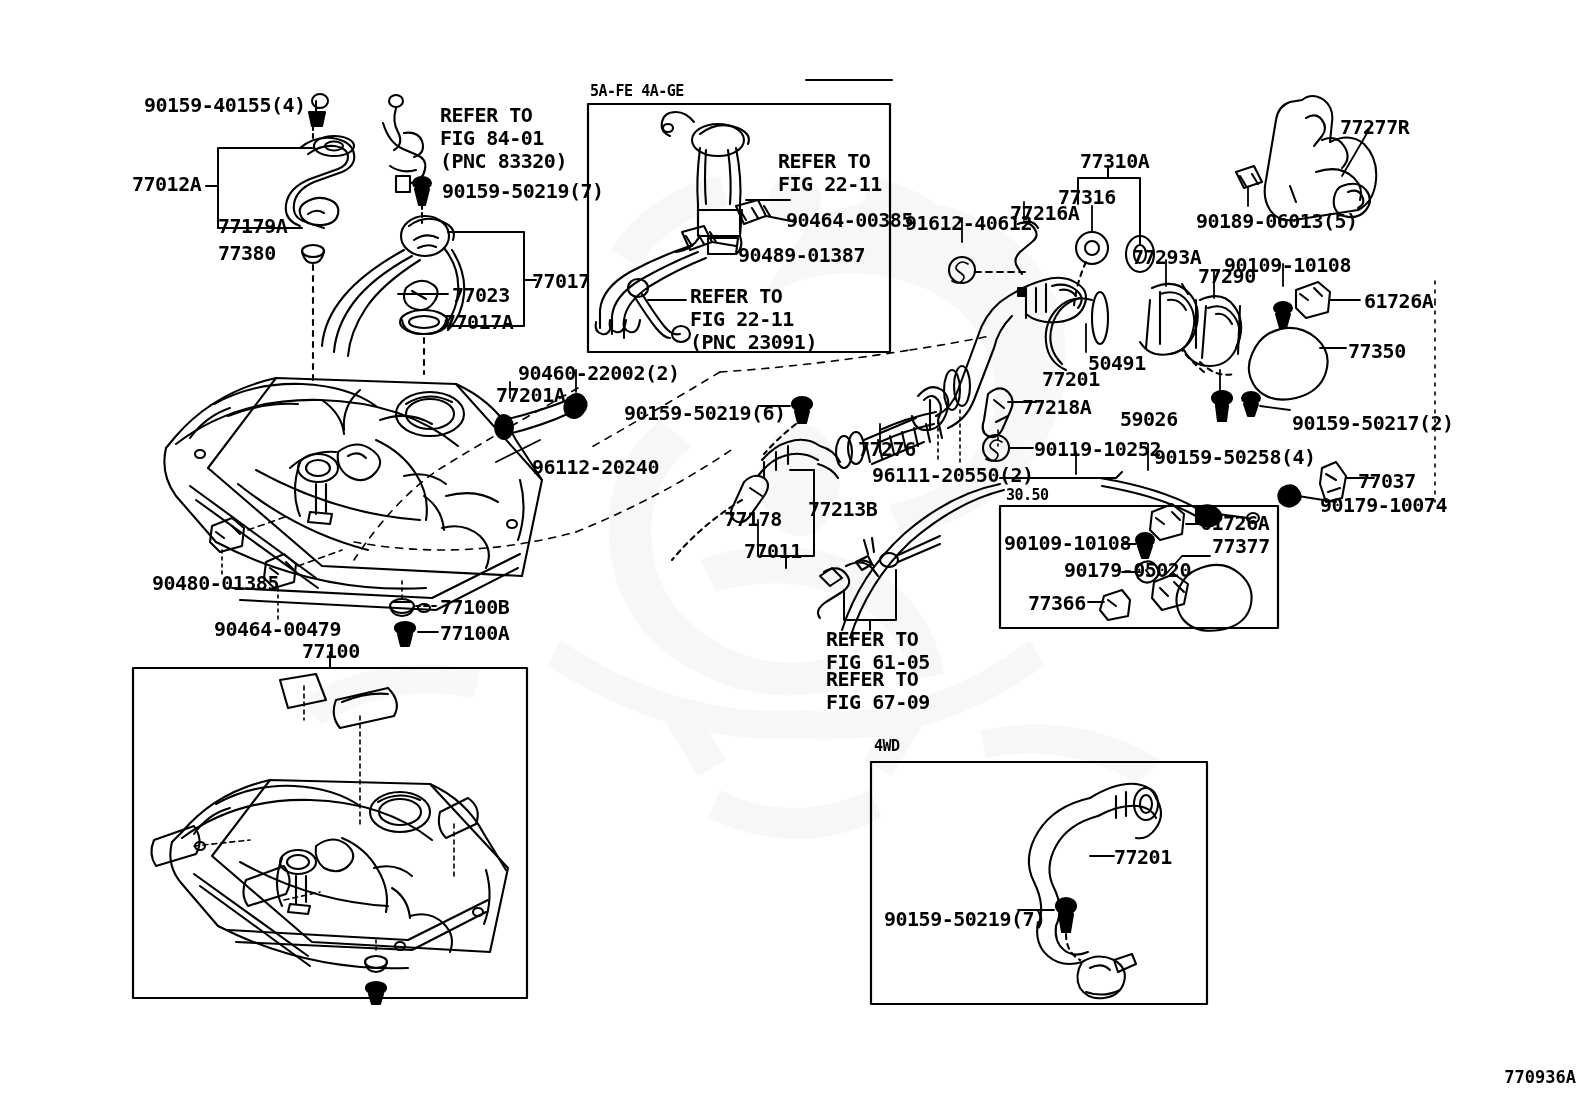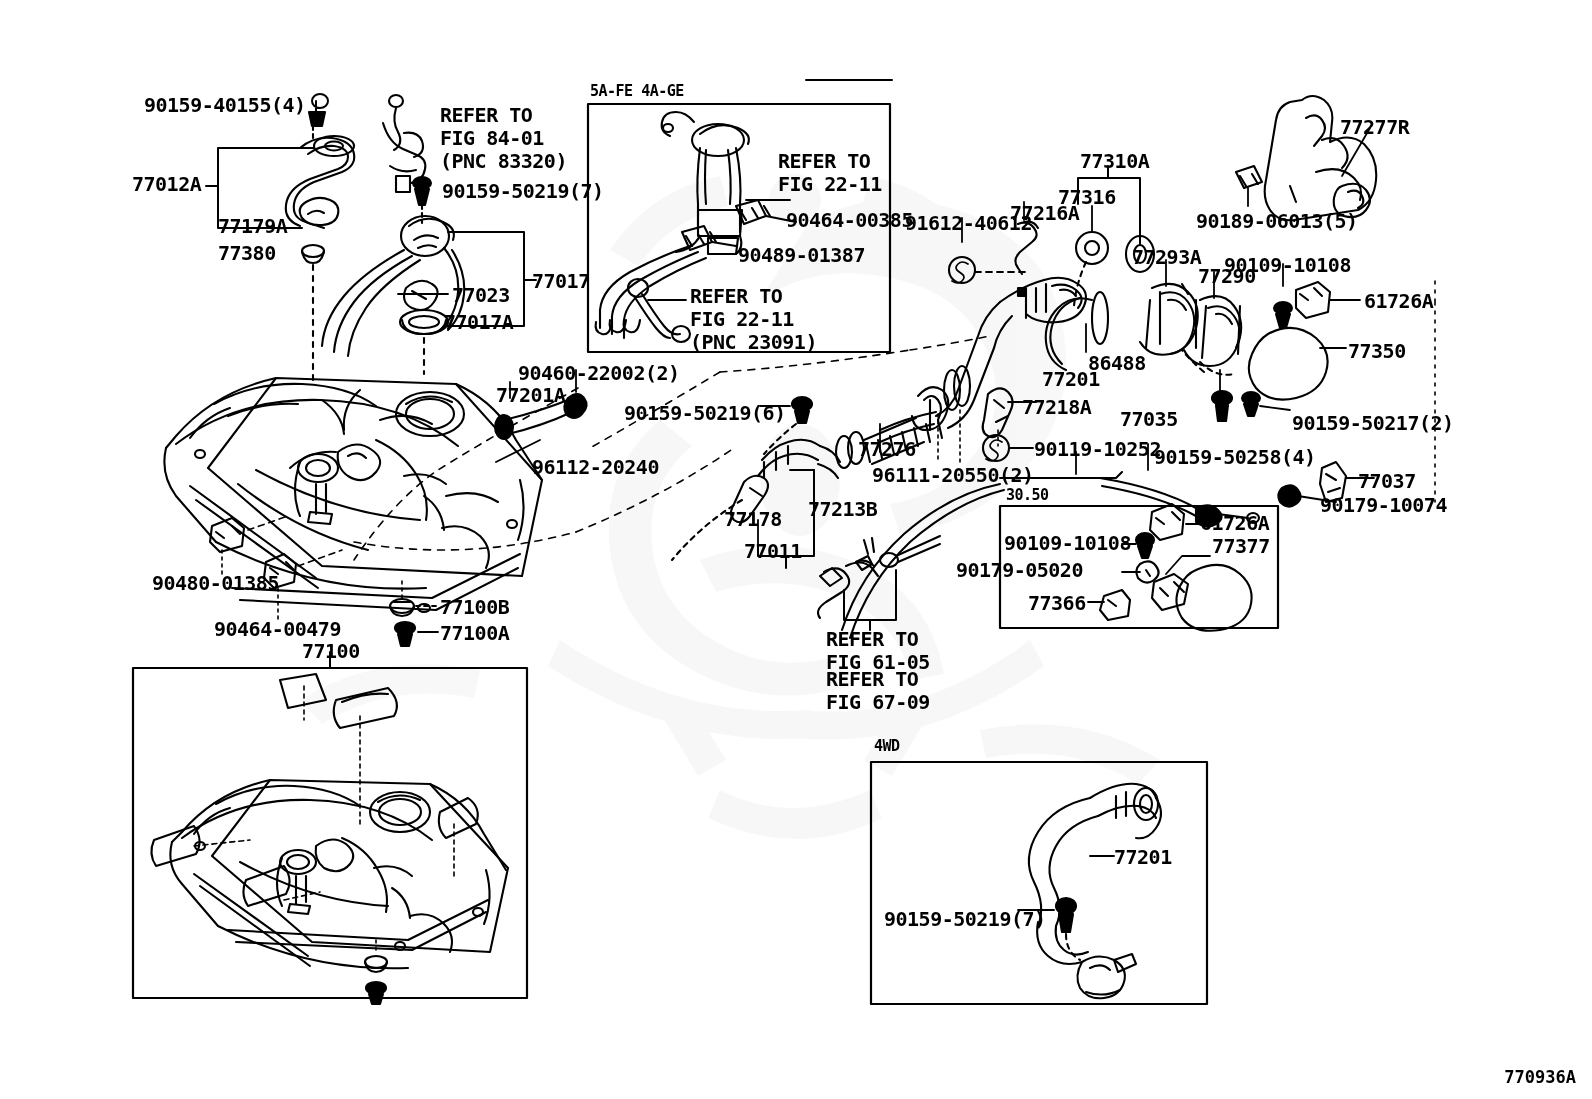--- a/index.html
+++ b/index.html
@@ -475,21 +475,21 @@
   <div class="lbl multi" style="left:690px;top:285px;white-space:pre;">REFER TO
 FIG 22-11
 (PNC 23091)</div>
 
   <div class="lbl" style="left:905px;top:212px;">91612-40612</div>
   <div class="lbl" style="left:1010px;top:202px;">77216A</div>
   <div class="lbl" style="left:1080px;top:150px;">77310A</div>
   <div class="lbl" style="left:1058px;top:186px;text-align:right;">77316</div>
   <div class="lbl" style="left:1132px;top:246px;">77293A</div>
   <div class="lbl" style="left:1186px;top:265px;margin-left:12px;">77290</div>
-  <div class="lbl" style="left:1088px;top:352px;">86488</div>
+  <div class="lbl" style="left:1088px;top:352px;">50491</div>
   <div class="lbl" style="left:1042px;top:368px;">77201</div>
 
   <div class="lbl" style="left:1340px;top:116px;">77277R</div>
   <div class="lbl" style="left:1196px;top:210px;">90189-06013(5)</div>
   <div class="lbl" style="left:1224px;top:254px;">90109-10108</div>
   <div class="lbl" style="left:1364px;top:290px;">61726A</div>
   <div class="lbl" style="left:1348px;top:340px;">77350</div>
   <div class="lbl" style="left:1292px;top:412px;">90159-50217(2)</div>
   <div class="lbl" style="left:1358px;top:470px;">77037</div>
   <div class="lbl" style="left:1320px;top:494px;">90179-10074</div>
@@ -499,26 +499,26 @@
   <div class="lbl" style="left:624px;top:402px;">90159-50219(6)</div>
   <div class="lbl" style="left:532px;top:456px;">96112-20240</div>
   <div class="lbl" style="left:858px;top:438px;">77276</div>
   <div class="lbl" style="left:808px;top:470px;margin-top:28px;">77213B</div>
   <div class="lbl" style="left:872px;top:464px;">96111-20550(2)</div>
   <div class="lbl" style="left:724px;top:508px;">77178</div>
   <div class="lbl" style="left:744px;top:540px;">77011</div>
 
   <div class="lbl" style="left:1022px;top:396px;">77218A</div>
   <div class="lbl" style="left:1034px;top:438px;">90119-10252</div>
-  <div class="lbl" style="left:1120px;top:408px;">77035</div>
+  <div class="lbl" style="left:1120px;top:408px;">59026</div>
   <div class="lbl" style="left:1154px;top:446px;text-align:center;">90159-50258(4)</div>
 
   <div class="lbl sm" style="left:1006px;top:487px;">30.50</div>
   <div class="lbl" style="left:1004px;top:532px;">90109-10108</div>
-  <div class="lbl" style="left:956px;top:559px;">90179-05020</div>
+  <div class="lbl" style="left:1064px;top:559px;">90179-05020</div>
   <div class="lbl" style="left:1028px;top:592px;">77366</div>
   <div class="lbl" style="left:1200px;top:512px;">61726A</div>
   <div class="lbl" style="left:1212px;top:535px;">77377</div>
 
   <div class="lbl" style="left:152px;top:572px;">90480-01385</div>
   <div class="lbl" style="left:214px;top:618px;">90464-00479</div>
   <div class="lbl" style="left:440px;top:596px;">77100B</div>
   <div class="lbl" style="left:440px;top:622px;">77100A</div>
   <div class="lbl" style="left:302px;top:640px;">77100</div>
 

